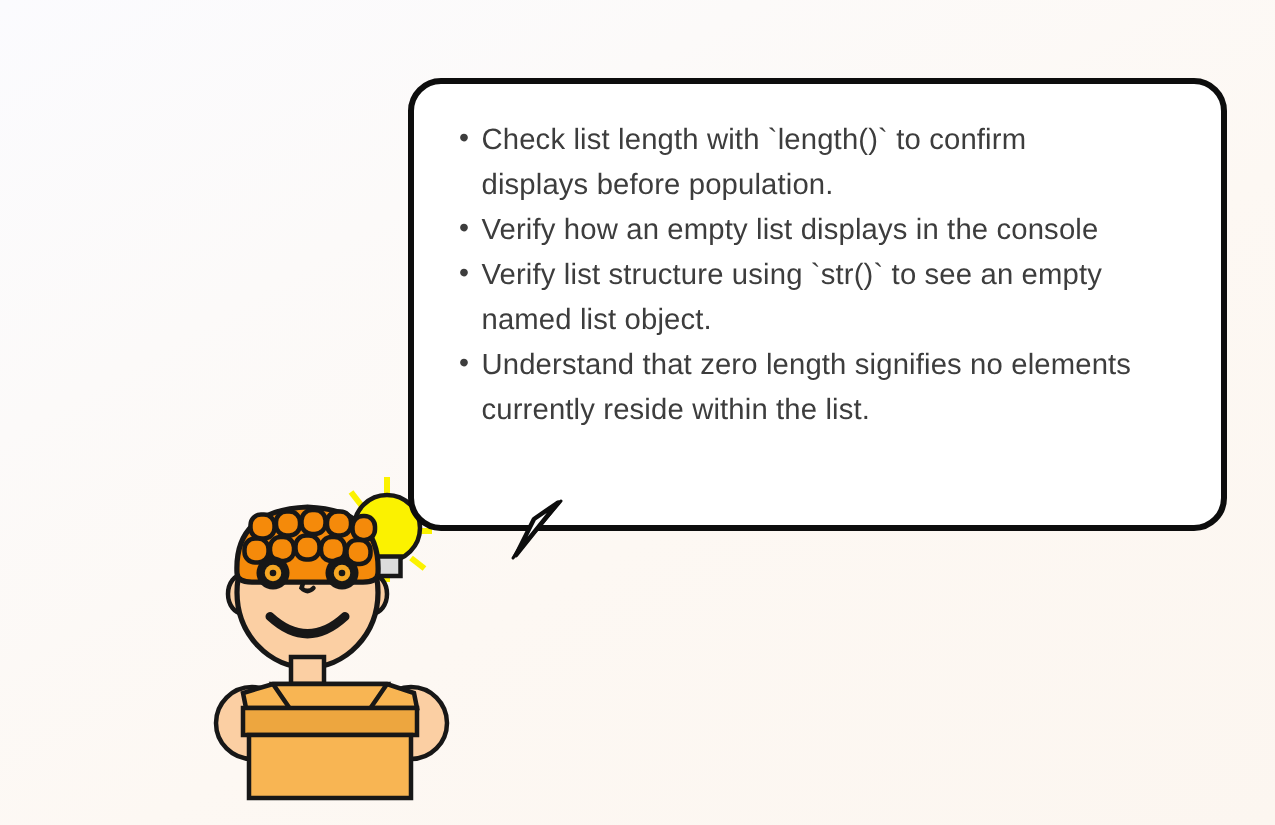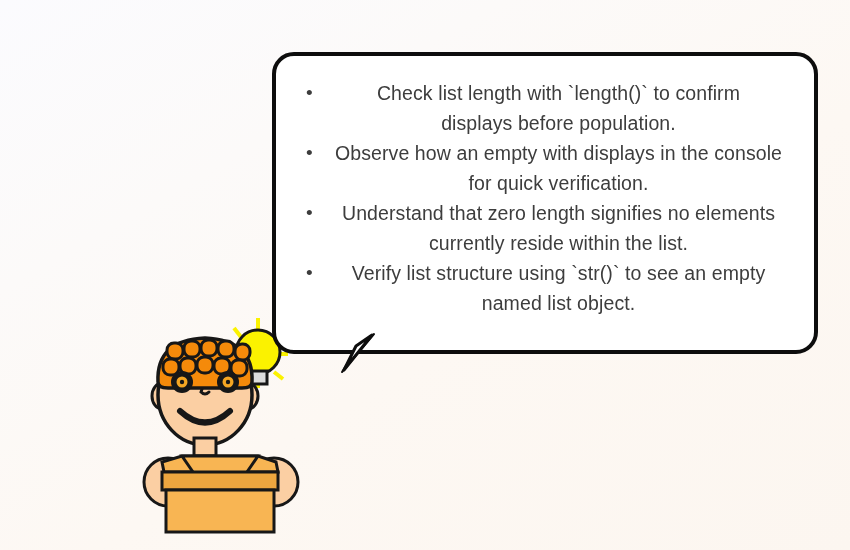--- a/index.html
+++ b/index.html
@@ -36,21 +36,20 @@
     box-sizing: border-box;
     background: #ffffff;
     border: 4px solid #0d0d0d;
     border-radius: 22px;
     z-index: 5;
   }
   #bubble-list {
     margin: 0;
     padding: 22px 18px 0 30px;
     list-style: none;
-    text-align: center;
   }
   .bullet-item {
     position: relative;
     color: #3d3d3d;
     font-size: 19.5px;
     line-height: 30px;
     letter-spacing: 0.1px;
     padding-left: 15px;
     margin: 0 0 0 0;
   }
@@ -92,30 +91,29 @@
 
 <div id="stage">
 
   <div id="bubble">
     <ul id="bubble-list">
       <li class="bullet-item">
         <span class="bullet-text">Check list length with `length()` to confirm</span>
         <span class="bullet-text">displays before population.</span>
       </li>
       <li class="bullet-item">
-        <span class="bullet-text">Observe how an empty with displays in the console</span>
-        <span class="bullet-text">for quick verification.</span>
+        <span class="bullet-text">Verify how an empty list displays in the console</span>
+      </li>
+      <li class="bullet-item">
+        <span class="bullet-text">Verify list structure using `str()` to see an empty</span>
+        <span class="bullet-text">named list object.</span>
       </li>
       <li class="bullet-item">
         <span class="bullet-text">Understand that zero length signifies no elements</span>
         <span class="bullet-text">currently reside within the list.</span>
-      </li>
-      <li class="bullet-item">
-        <span class="bullet-text">Verify list structure using `str()` to see an empty</span>
-        <span class="bullet-text">named list object.</span>
       </li>
     </ul>
   </div>
 
   <svg id="bubble-tail" viewBox="0 0 54 44">
     <polygon points="40,2 8,40 23,16 14,33 36,5" fill="#0d0d0d" stroke="#0d0d0d" stroke-width="2" stroke-linejoin="round"></polygon>
     <polygon points="38,3 10,38 22,14" fill="#ffffff" stroke="#0d0d0d" stroke-width="3" stroke-linejoin="round"></polygon>
   </svg>
 
   <svg id="character" viewBox="0 0 180 230">

